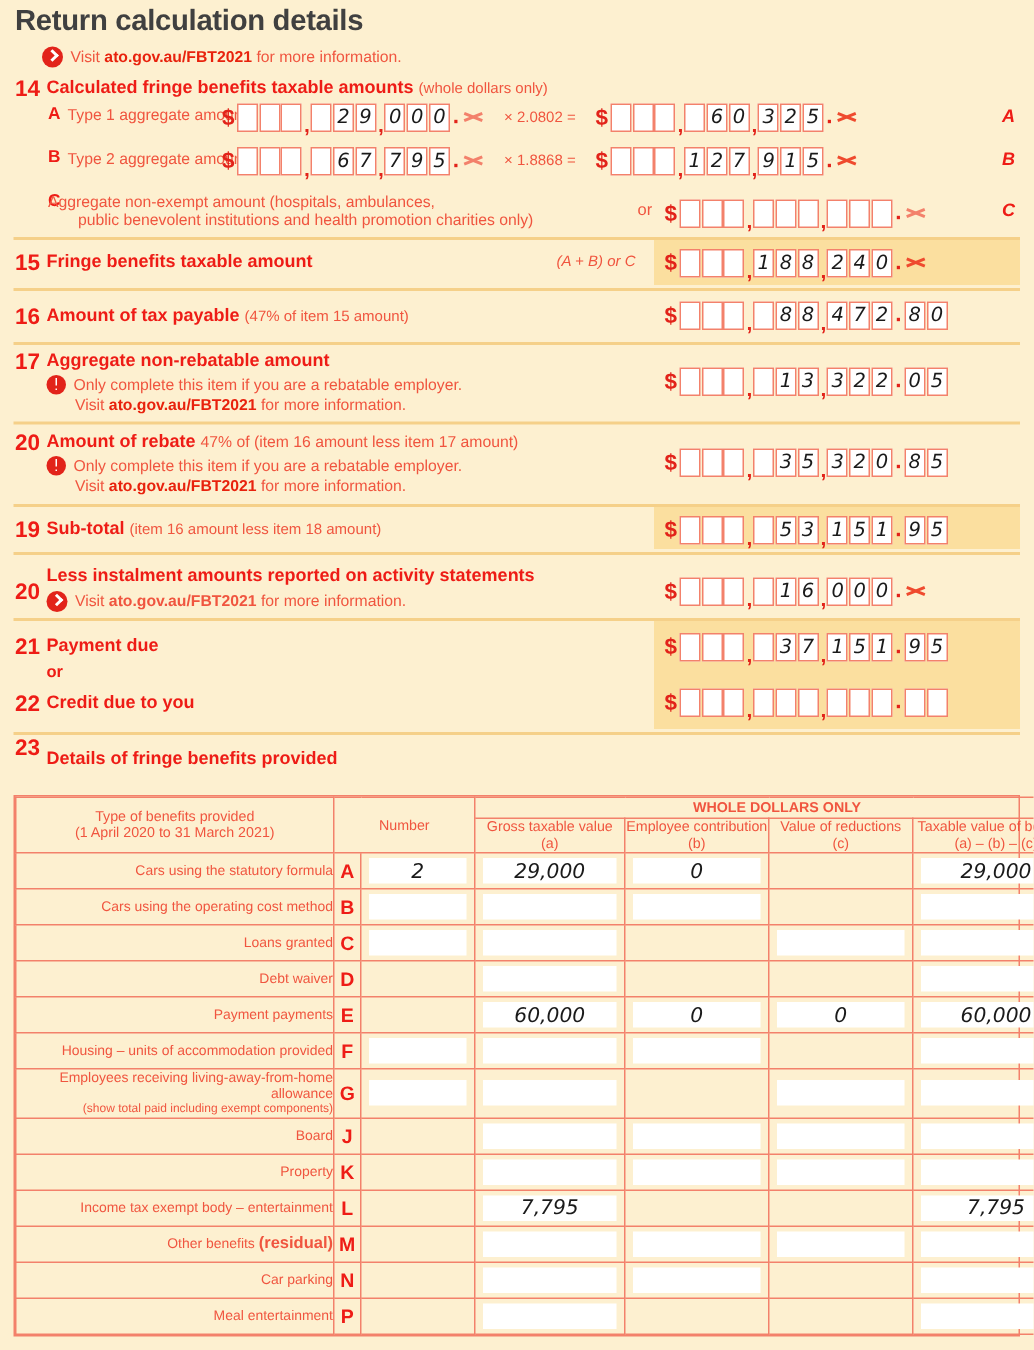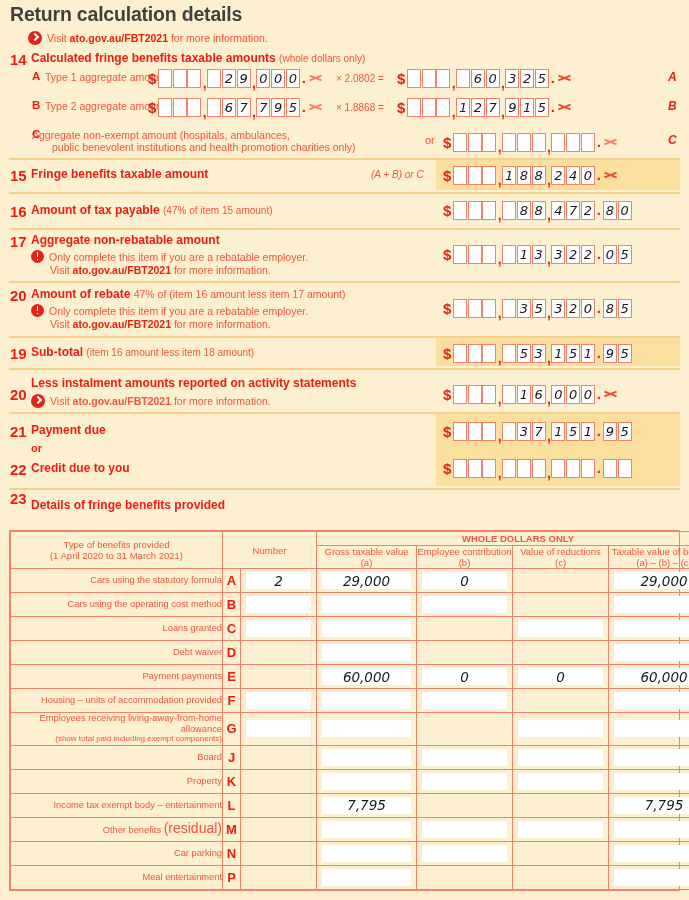--- a/index.html
+++ b/index.html
@@ -96,21 +96,21 @@
     border:1px solid #f3816b;padding:0;vertical-align:middle;
   }
   .hc{
     font-size:9.5px;color:#f0553f;font-weight:normal;text-align:center;line-height:11px;padding:2px 1px;
   }
   .hc .sub{display:block;}
   .lblcell{
     text-align:right;padding:1px 4px 1px 2px;font-size:9.3px;color:#f0553f;line-height:10.5px;
   }
   .lblcell .small{font-size:8px;display:block;}
-  .lblcell .tiny{font-size:14px;}
+  .lblcell .tiny{font-size:11px;font-weight:bold;}
   .ltr{
     width:17px;text-align:center;font-size:13px;font-weight:bold;color:#ee1c16;
   }
   .cellwrap{padding:3px 5px;}
   .inbox{
     background:#fff;border:0;height:17px;
     font-family:"DejaVu Sans",sans-serif;font-size:13.5px;font-style:italic;
     color:#1a1a1a;display:flex;align-items:center;justify-content:center;
   }
   .empty-shade{height:23px;}

